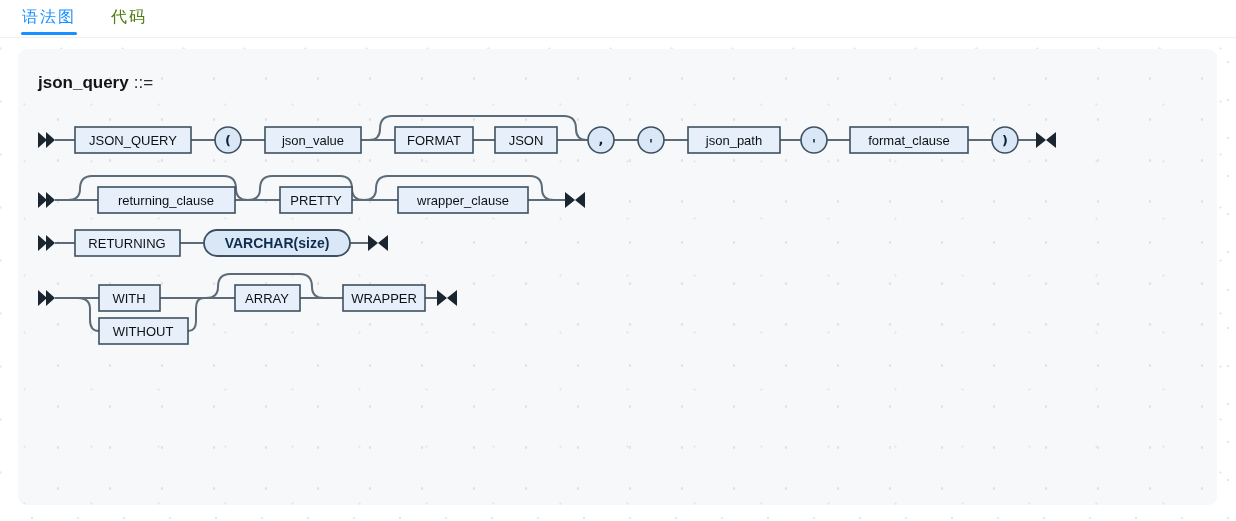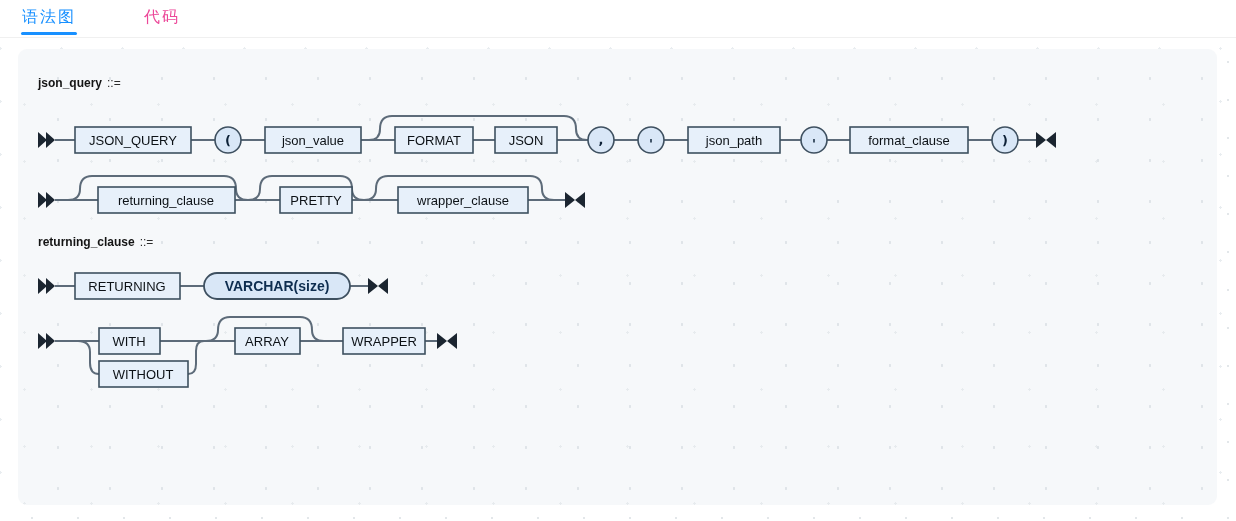--- a/index.html
+++ b/index.html
@@ -18,29 +18,28 @@
     background-position: 9px 5px, 31px 22px;
   }
   
   .tabbar {
     height: 38px;
     background: #ffffff;
     display: flex;
     align-items: flex-start;
     padding-left: 21px;
     border-bottom: 1px solid #f0f0f0;
-    gap: 33px;
   }
   .tab {
     font-size: 16px;
     line-height: 34px;
     margin-right: 33px;
     padding: 0 1px;
     cursor: pointer;
-    color: #ec4899;
+    color: #4d7c0f;
     letter-spacing: 2px;
     position: relative;
   }
   .tab.active { color: #1890ff; font-weight: 500; }
   .tab.active::after {
     content: "";
     position: absolute;
     left: 0; right: 0; bottom: -1px;
     height: 3px;
     background: #1890ff;
@@ -55,21 +54,21 @@
     border-radius: 9px;
     padding: 14px 20px 10px 20px;
     background-image:
       radial-gradient(circle, #dfe4e8 1.1px, transparent 1.3px),
       radial-gradient(circle, #e7ebee 1px, transparent 1.2px);
     background-size: 52px 41px, 67px 57px;
     background-position: 14px 9px, 40px 27px;
     background-color: #f6f8fa;
   }
   .dg-heading {
-    font-size: 12px;
+    font-size: 17px;
     color: #141414;
     margin: 10px 0 13px 0;
     line-height: 24px;
   }
   .dg-heading:first-child { margin-top: 8px; }
   .dg-title { font-weight: 700; }
   .dg-op { font-weight: 400; color: #2b2b2b; margin-left: 5px; }
   svg.railroad { display: block; margin: 0 0 4px 0; }
   
   .rr-line { stroke: #5d6b79; stroke-width: 2; fill: none; }
@@ -186,23 +185,20 @@
       <g>
         <rect class="rr-box" x="360" y="21" width="130" height="26"></rect>
         <text class="rr-text" x="425" y="34" text-anchor="middle" dominant-baseline="central">wrapper_clause</text>
       </g>
       <g>
         <polygon class="rr-arrow" points="527,26 527,42 537,34"></polygon>
         <polygon class="rr-arrow" points="547,26 547,42 537,34"></polygon>
       </g>
     </svg>
 
-    <div class="dg-heading">
-      <span class="dg-title">returning_clause</span><span class="dg-op">::=</span>
-    </div>
     <svg class="railroad" width="360" height="40" viewBox="0 0 360 40">
       <g>
         <path class="rr-line" d="M17 19 H330"></path>
       </g>
       <g>
         <polygon class="rr-arrow" points="0,11 0,27 9,19"></polygon>
         <polygon class="rr-arrow" points="8,11 8,27 17,19"></polygon>
       </g>
       <g>
         <rect class="rr-box" x="37" y="6" width="105" height="26"></rect>

